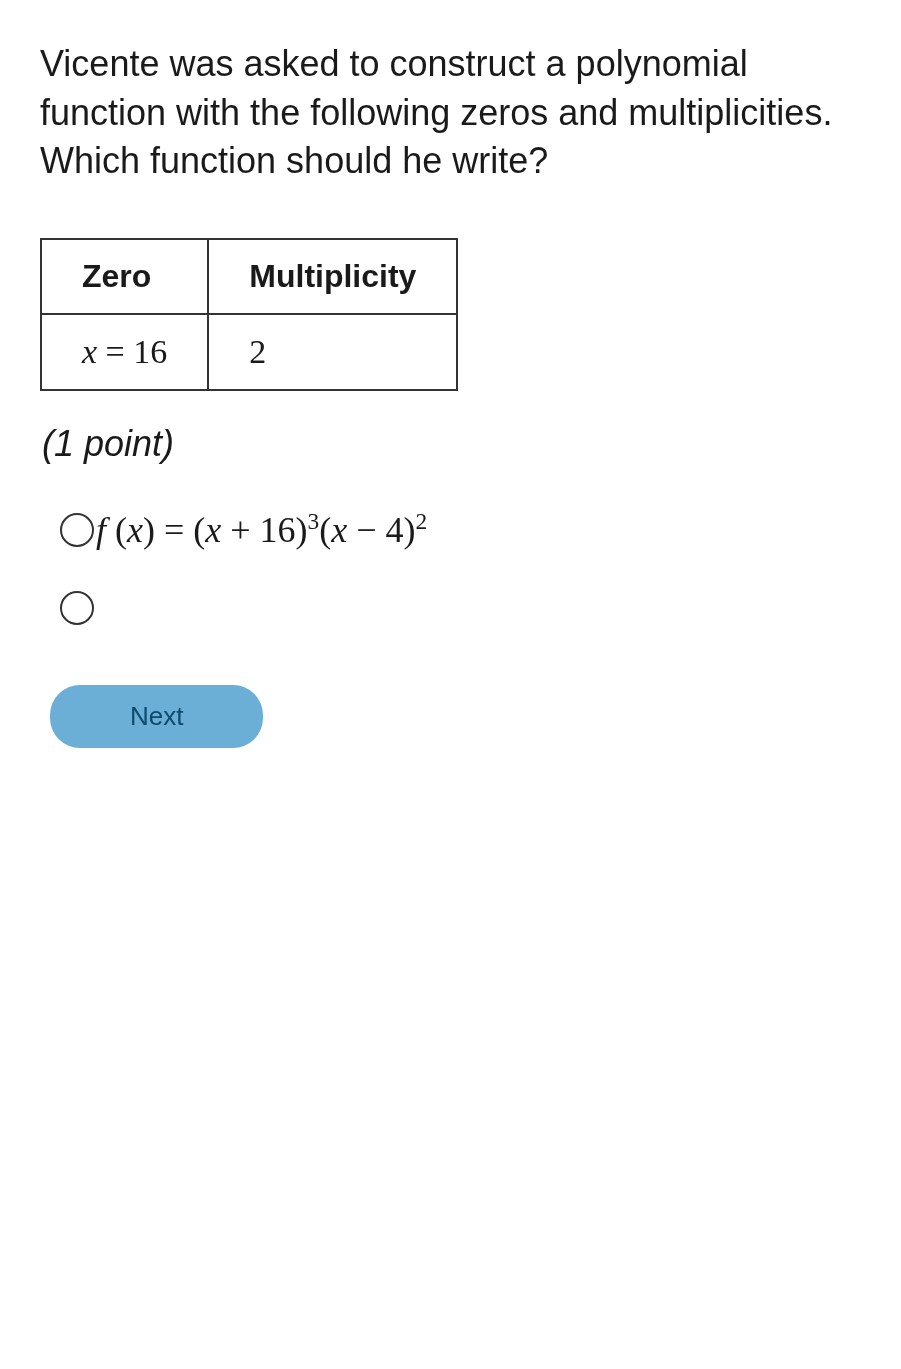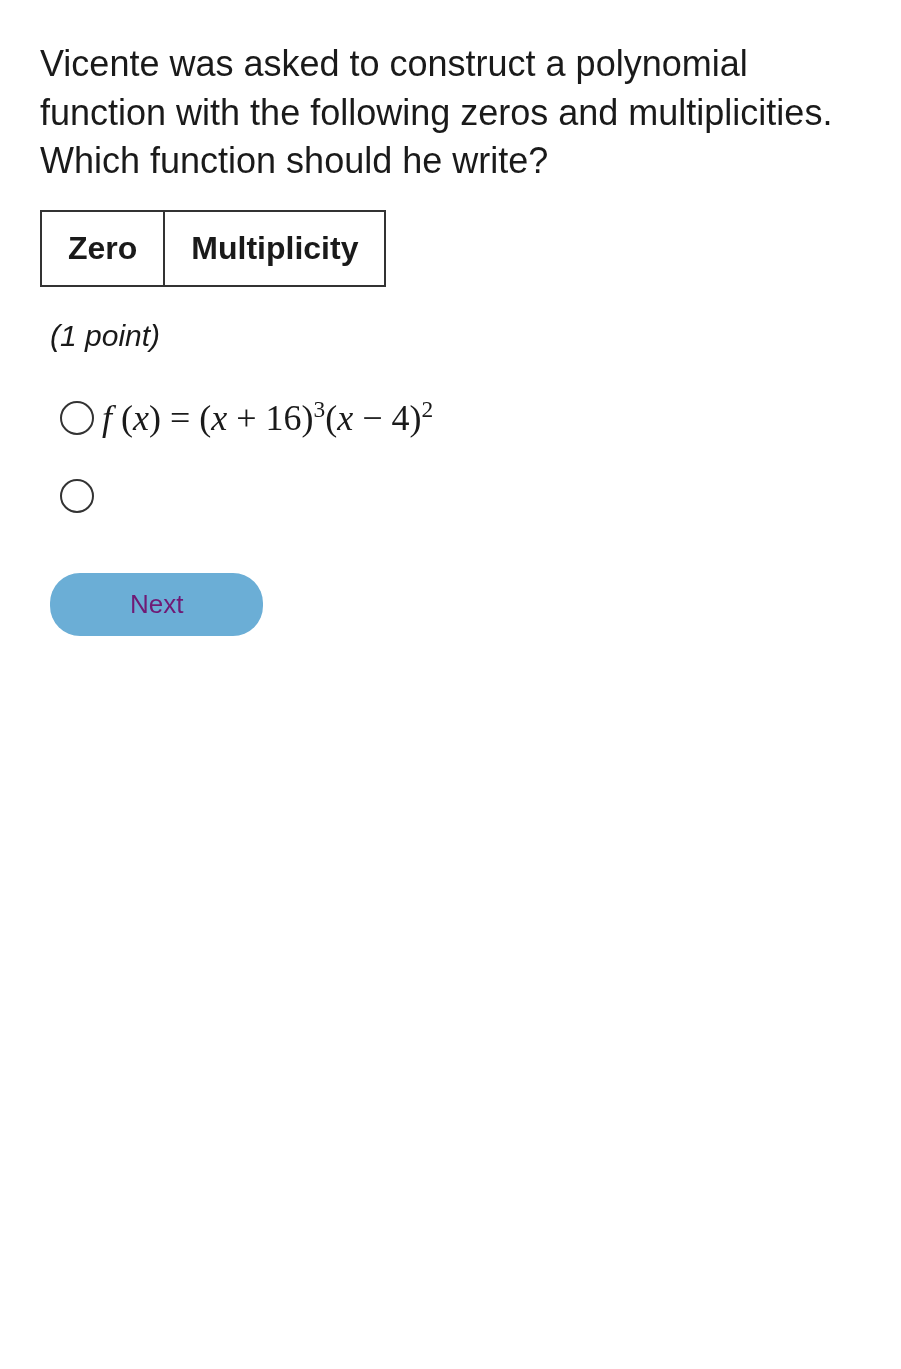--- a/index.html
+++ b/index.html
@@ -13,67 +13,67 @@
       font-family: Georgia, 'Times New Roman', serif;
       width: 901px;
       min-height: 1369px;
       padding: 40px 40px 60px 40px;
       color: #1a1a1a;
     }
 
     .question-text {
       font-size: 36px;
       line-height: 1.35;
-      margin-bottom: 24px;
+      margin-bottom: 52px;
       font-family: Arial, sans-serif;
       font-weight: normal;
     }
 
     .table-wrapper {
       margin-bottom: 32px;
     }
 
     table {
       border-collapse: collapse;
       font-size: 34px;
       font-family: Georgia, serif;
     }
 
     table th, table td {
       border: 2px solid #333;
-      padding: 18px 26px;
+      padding: 18px 40px;
       text-align: left;
     }
 
     table th {
       font-weight: bold;
       font-family: Arial, sans-serif;
       font-size: 32px;
     }
 
     .points-label {
-      font-size: 30px;
+      font-size: 36px;
       font-style: italic;
       font-family: Arial, sans-serif;
       margin-bottom: 40px;
-      margin-left: 10px;
+      margin-left: 2px;
     }
 
     .options-list {
       list-style: none;
       display: flex;
       flex-direction: column;
       gap: 36px;
       margin-left: 20px;
     }
 
     .option-item {
       display: flex;
       align-items: center;
-      gap: 8px;
+      gap: 2px;
       font-size: 36px;
     }
 
     .radio-circle {
       width: 34px;
       height: 34px;
       border-radius: 50%;
       border: 2.5px solid #333;
       flex-shrink: 0;
       background: #fff;
@@ -95,39 +95,43 @@
       margin-top: 60px;
       margin-left: 10px;
     }
 
     .next-btn {
       background: #6baed6;
       border: none;
       border-radius: 30px;
       padding: 16px 80px;
       font-size: 26px;
-      color: #701a75;
+      color: #0c4a6e;
       cursor: pointer;
       font-family: Arial, sans-serif;
     }
   </style>
 </head>
 <body>
 
 <div class="question-text">Vicente was asked to construct a polynomial function with the following zeros and multiplicities. Which function should he write?</div>
 
 <div class="table-wrapper">
   <table>
     <thead>
       <tr>
         <th>Zero</th>
         <th>Multiplicity</th>
       </tr>
     </thead>
     <tbody>
+      <tr>
+        <td><em>x</em> = 16</td>
+        <td>2</td>
+      </tr>
     </tbody>
   </table>
 </div>
 
 <div class="points-label">(1 point)</div>
 
 <ul class="options-list">
   <li class="option-item">
     <div class="radio-circle"></div>
     <span class="math-expr">

